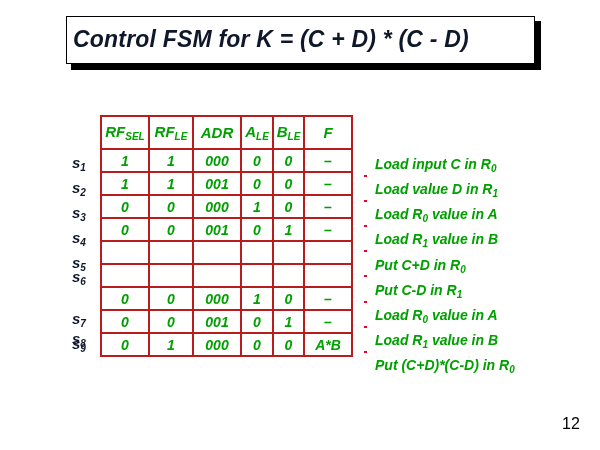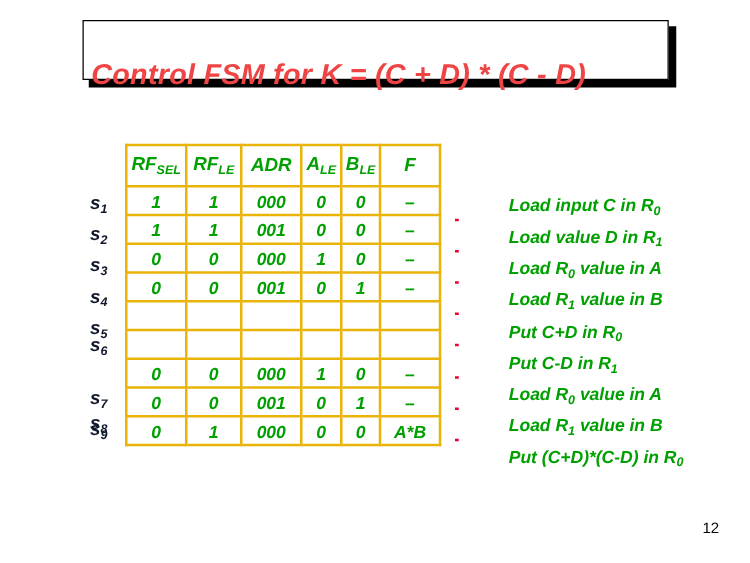--- a/index.html
+++ b/index.html
@@ -9,49 +9,49 @@
     }
     .title-shadow {
       position: absolute; left: 71px; top: 21px; width: 470px; height: 49px; background: #000;
     }
     .title-box {
       position: absolute; left: 66px; top: 16px; width: 467px; height: 46px;
       background: #fff; border: 1px solid #000;
     }
     .title-text {
       position: absolute; left: 6px; top: 9px;
-      color: #ef4444; font-size: 23px; font-style: italic; font-weight: bold;
-      white-space: nowrap; letter-spacing: 0.2px; margin-top: 20px;
+      color: #0f172a; font-size: 23px; font-style: italic; font-weight: bold;
+      white-space: nowrap; letter-spacing: 0.2px;
     }
     .grid {
       position: absolute; left: 100px; top: 115px;
       border-collapse: collapse; table-layout: fixed;
     }
     .grid td {
-      border: 2px solid #eab308; padding: 0; text-align: center; vertical-align: middle;
+      border: 2px solid #b91c1c; padding: 0; text-align: center; vertical-align: middle;
       color: #00a000; font-style: italic; font-weight: bold; font-size: 14px;
       height: 21px; white-space: nowrap; overflow: visible;
     }
     .grid tr.hdr td { height: 31px; font-size: 15px; }
     .grid td sub { font-size: 10px; vertical-align: -3px; }
     .c1 { width: 46px; } .c2 { width: 42px; } .c3 { width: 46px; }
     .c4 { width: 30px; } .c5 { width: 29px; margin-left: 46px; } .c6 { width: 46px; }
     .state-label {
       position: absolute; left: 72px; color: #0f172a; font-style: italic; font-weight: bold;
       font-size: 15px; line-height: 18px;
     }
     .state-label sub { font-size: 10px; vertical-align: -3px; }
     .desc {
       position: absolute; left: 375px; color: #00a000; font-style: italic; font-weight: bold;
-      font-size: 14px; line-height: 18px; white-space: nowrap; margin-left: 32px;
+      font-size: 14px; line-height: 18px; white-space: nowrap;
     }
     .desc sub { font-size: 10px; vertical-align: -3px; }
     .tick { position: absolute; left: 364px; width: 3px; height: 2px; background: #ee0033; }
     .page-num {
-      position: absolute; left: 562px; top: 415px; font-size: 12px; color: #000;
+      position: absolute; left: 562px; top: 415px; font-size: 16px; color: #000;
     }
   </style>
 </head>
 <body>
 
 <div class="title-shadow"></div>
 <div class="title-box">
   <span class="title-text">Control FSM for K = (C + D) * (C - D)</span>
 </div>
 

